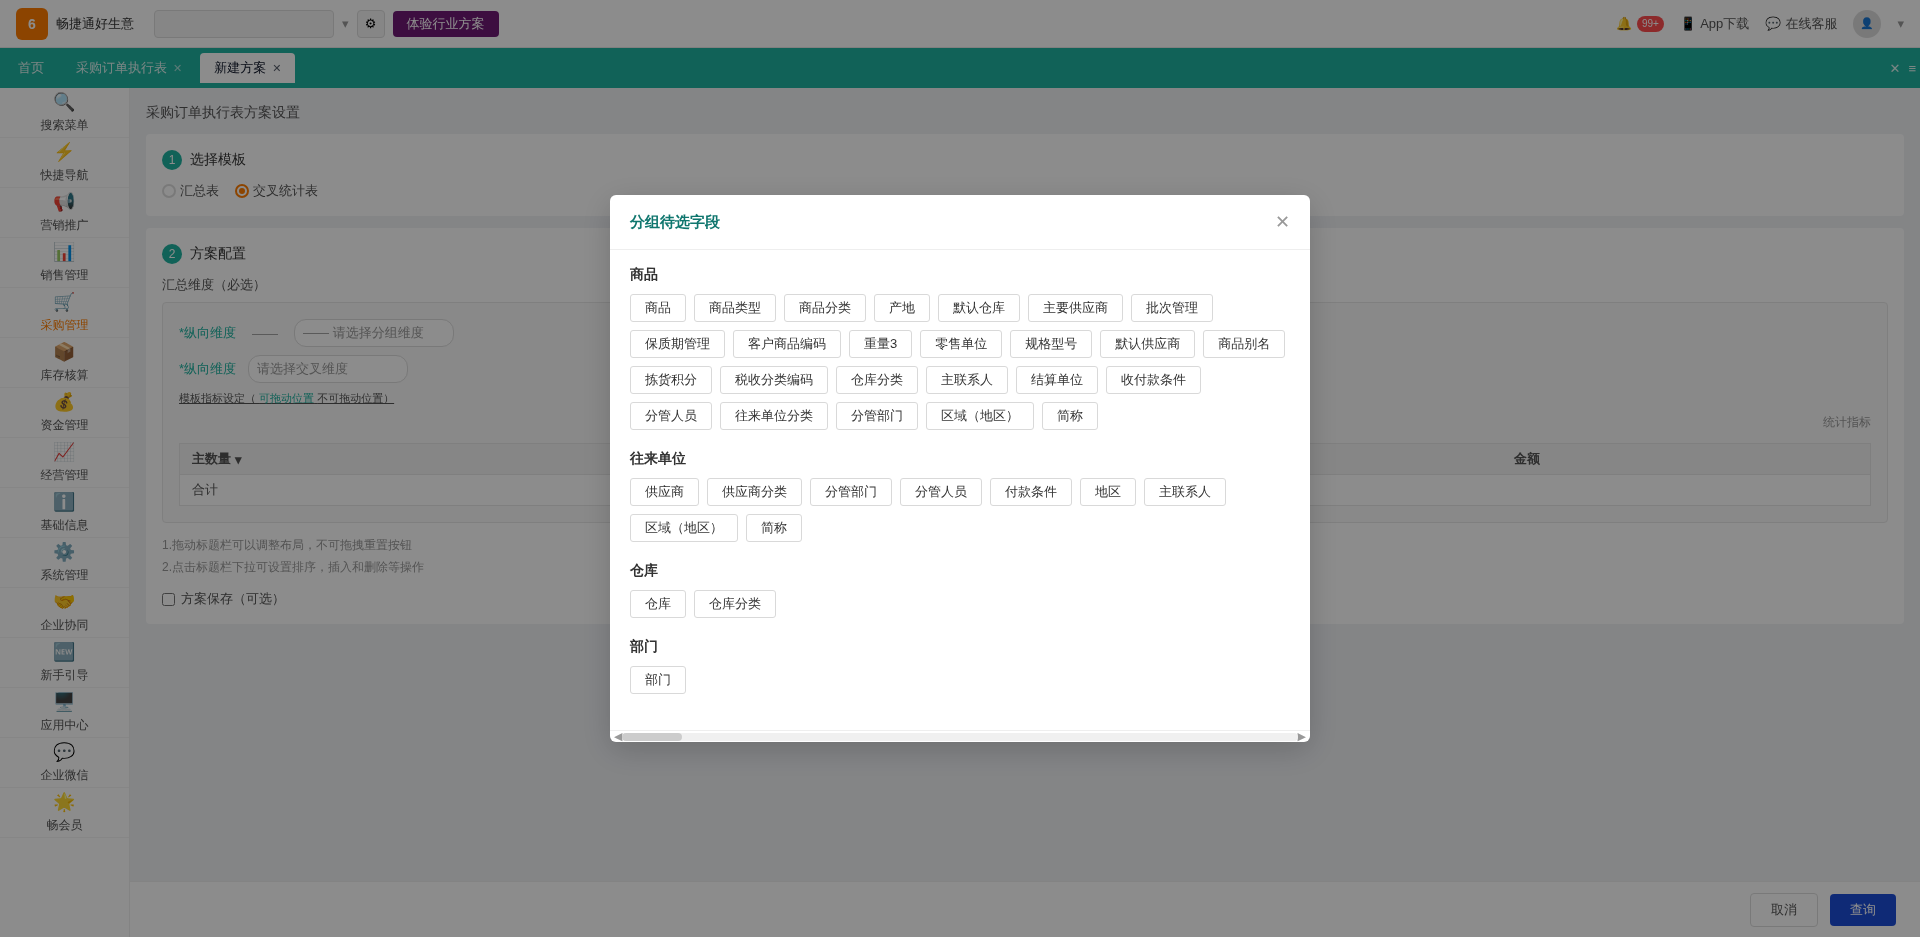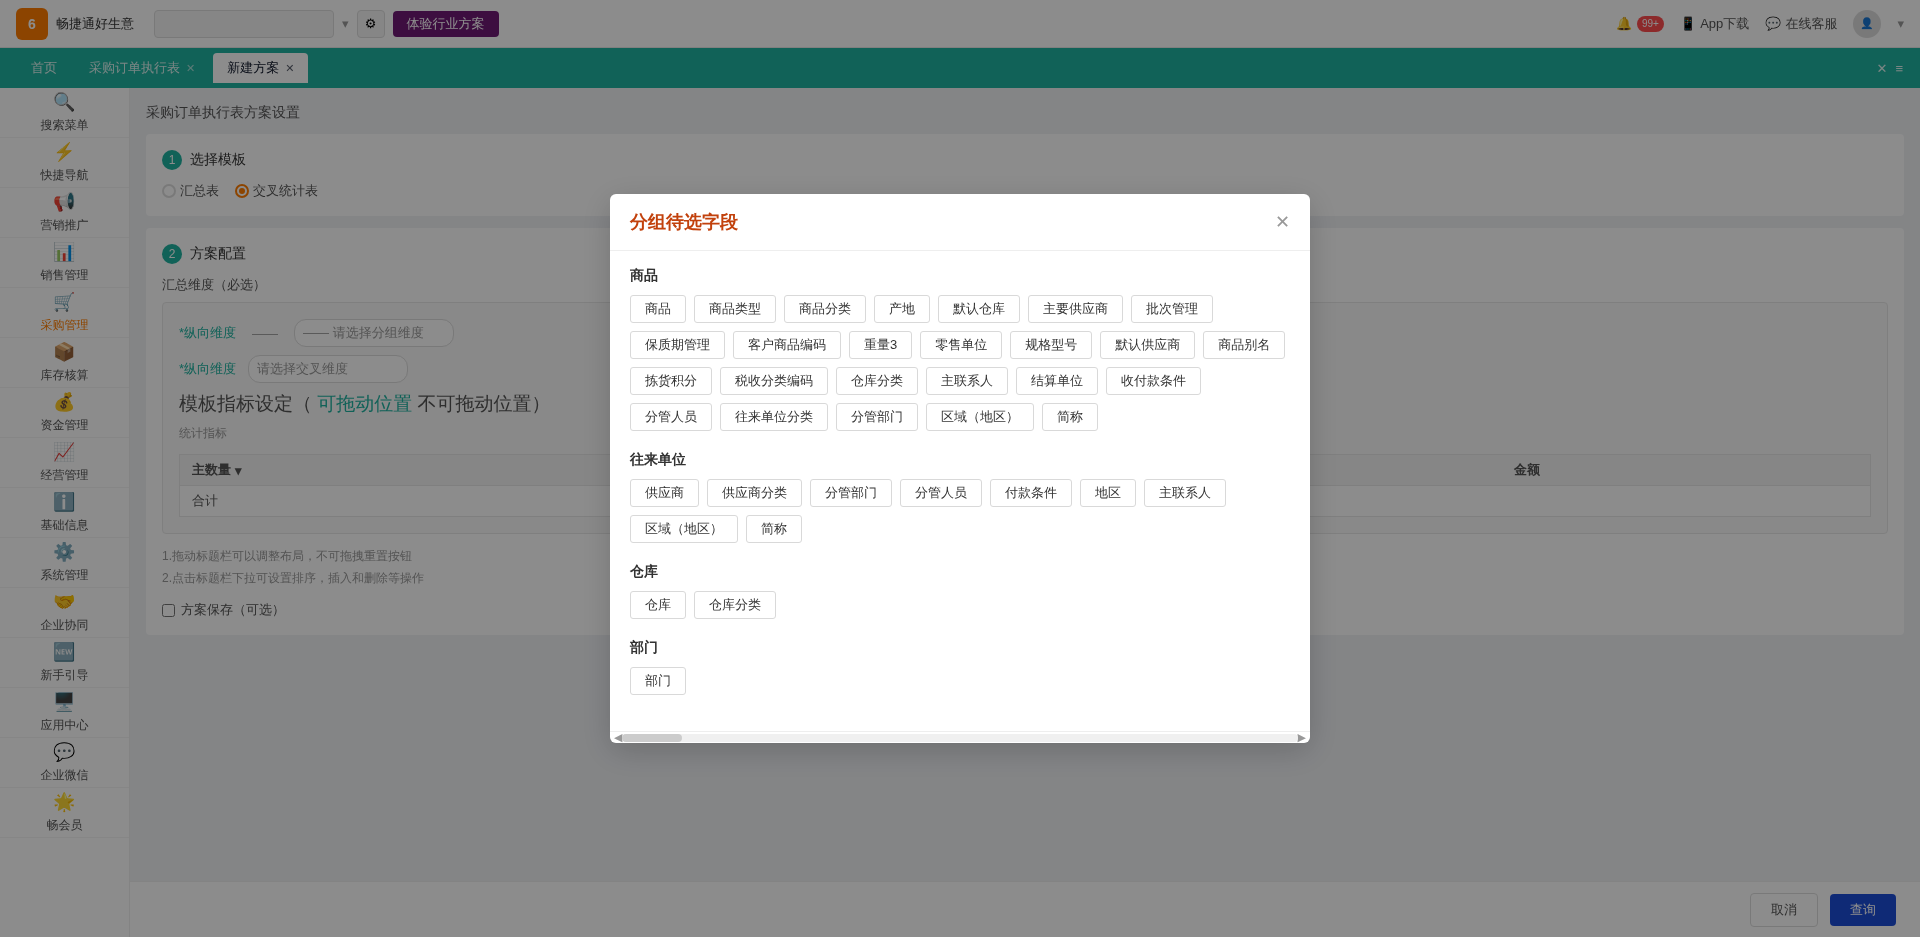--- a/index.html
+++ b/index.html
@@ -65,21 +65,21 @@
       width: 28px; height: 28px; border-radius: 50%;
       background: #ddd; display: flex; align-items: center; justify-content: center;
       font-size: 11px; color: #555;
     }
 
     
     .tab-bar {
       height: 40px;
       background: #20b2a0;
       display: flex; align-items: center;
-      padding: 0 17px;
+      padding: 0 4px;
       position: fixed;
       top: 48px; left: 0; right: 0;
       z-index: 99;
       gap: 4px;
     }
     .tab-item {
       height: 30px;
       padding: 0 14px;
       display: flex; align-items: center;
       border-radius: 4px 4px 0 0;
@@ -245,21 +245,21 @@
       width: 700px;
       max-height: 580px;
       display: flex; flex-direction: column;
       box-shadow: 0 8px 32px rgba(0,0,0,0.18);
     }
     .modal-header {
       padding: 16px 20px;
       border-bottom: 1px solid #eee;
       display: flex; align-items: center; justify-content: space-between;
     }
-    .modal-title { font-size: 18px; font-weight: 600; color: #c2410c; }
+    .modal-title { font-size: 15px; font-weight: 600; color: #0f766e; }
     .modal-close { cursor: pointer; color: #999; font-size: 18px; }
     .modal-body {
       padding: 16px 20px;
       overflow-y: auto;
       flex: 1;
     }
     
     .modal-body::-webkit-scrollbar { width: 6px; }
     .modal-body::-webkit-scrollbar-thumb { background: #ccc; border-radius: 3px; }
 
@@ -454,26 +454,26 @@
         <div class="select-box">
           <span>——  请选择分组维度</span>
         </div>
       </div>
       <div class="config-row">
         <span class="form-value">*纵向维度</span>
         <div class="select-box">
           <span>请选择交叉维度</span>
         </div>
       </div>
-      <div style="color:#555;font-size:19px;margin:8px 0;">
+      <div style="color:#555;font-size:11px;margin:8px 0;text-decoration:underline;">
         <span>模板指标设定（</span>
         <span style="color:#20b2a0;">可拖动位置</span>
         <span>不可拖动位置）</span>
       </div>
-      <div style="color:#999;font-size:12px;margin-bottom:8px;">统计指标</div>
+      <div style="color:#999;font-size:12px;margin-bottom:8px;text-align:right;">统计指标</div>
       <table class="stats-table">
         <thead>
           <tr>
             <th>
               <div class="col-header">
                 <span>主数量</span>
                 <span style="cursor:pointer;">▾</span>
               </div>
             </th>
             <th>金额</th>

